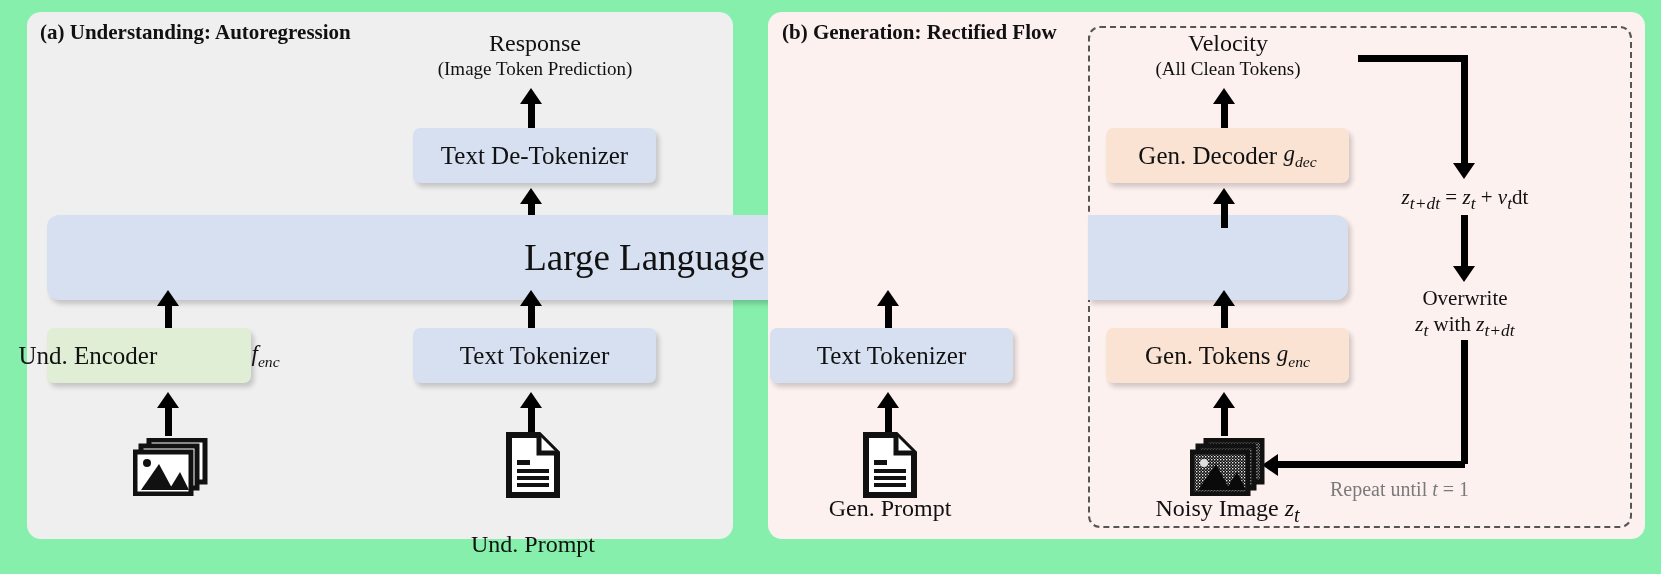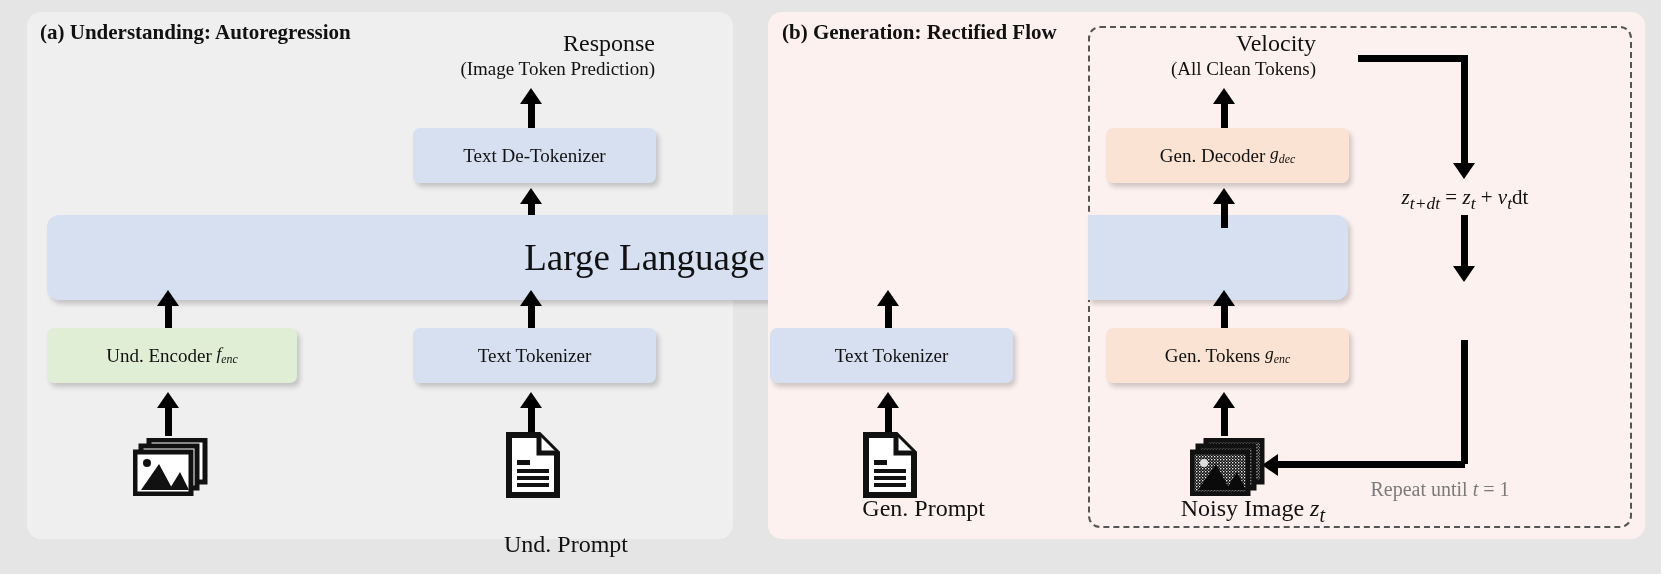--- a/index.html
+++ b/index.html
@@ -1,68 +1,68 @@
 <!DOCTYPE html>
 <html><head>
 <meta charset="utf-8">
 <style>
   html,body{margin:0;padding:0;background:#ffffff;}
   body{width:1661px;height:574px;font-family:"Liberation Serif","DejaVu Serif",serif;}
-  #stage{position:relative;width:1661px;height:574px;overflow:hidden;background:#e5e5e5;}
+  #stage{position:relative;width:1661px;height:574px;overflow:hidden;background:#86efac;}
 
   .panel{position:absolute;border-radius:14px;}
   #panel-a{left:27px;top:12px;width:706px;height:527px;background:#efefef;}
   #panel-b{left:768px;top:12px;width:877px;height:527px;background:#fdf1ef;}
 
   .panel-title{position:absolute;font-weight:bold;font-size:21px;color:#111;
     font-family:"Liberation Serif","DejaVu Serif",serif;white-space:nowrap;}
 
   .dashed-box{position:absolute;left:1088px;top:26px;width:544px;height:502px;
     border:2.5px dashed #555;border-radius:12px;box-sizing:border-box;}
 
   
   .box{position:absolute;border-radius:7px;display:flex;align-items:center;
     justify-content:center;box-sizing:border-box;
     box-shadow:3px 4px 5px rgba(0,0,0,0.18);
-    font-size:19px;color:#111;white-space:nowrap;
+    font-size:25px;color:#111;white-space:nowrap;
     font-family:"Liberation Serif","DejaVu Serif",serif;}
   .box.blue{background:#d6e0f0;}
   .box.green{background:#dfeed4;}
   .box.peach{background:#fae3d3;}
 
   #llm{left:47px;top:215px;width:1301px;height:85px;font-size:37px;border-radius:12px;}
   #text-detok{left:413px;top:128px;width:243px;height:55px;}
-  #und-enc{left:47px;top:328px;width:250px;height:55px;}
+  #und-enc{left:47px;top:328px;width:204px;height:55px;gap:44px;}
   #text-tok-a{left:413px;top:328px;width:243px;height:55px;}
   #text-tok-b{left:770px;top:328px;width:243px;height:55px;}
   #gen-dec{left:1106px;top:128px;width:243px;height:55px;}
   #gen-enc{left:1106px;top:328px;width:243px;height:55px;}
 
   .sub{font-style:italic;font-size:0.92em;}
   .sub sub{font-size:0.68em;font-style:italic;}
   .mathi{font-style:italic;}
 
   
-  .cap{position:absolute;text-align:right;font-size:24px;color:#111;
+  .cap{position:absolute;text-align:center;font-size:24px;color:#111;
     line-height:1.16;white-space:nowrap;
     font-family:"Liberation Serif","DejaVu Serif",serif;}
   .cap .small{font-size:19px;display:block;}
 
   #resp{left:415px;top:30px;width:240px;}
-  #vel{left:1076px;top:30px;width:240px;}
+  #vel{left:1108px;top:30px;width:240px;}
   #clean-lbl{left:75px;top:495px;width:190px;}
   #und-prompt-lbl{left:438px;top:495px;width:190px;margin-top:36px;}
   #gen-prompt-lbl{left:795px;top:495px;width:190px;}
   #noisy-lbl{left:1130px;top:495px;width:195px;}
 
   #eq1{position:absolute;left:1365px;top:185px;width:200px;text-align:center;
     font-size:21px;color:#111;white-space:nowrap;}
   #overwrite{position:absolute;left:1365px;top:286px;width:200px;text-align:center;
     font-size:21px;color:#111;line-height:1.22;}
-  #repeat{position:absolute;left:1330px;top:478px;width:220px;text-align:center;
+  #repeat{position:absolute;left:1330px;top:478px;width:220px;text-align:left;
     font-size:20px;color:#7a7a7a;white-space:nowrap;}
 
   
   .arr{position:absolute;background:#000;}
   .arr.v{width:7px;}
   .arr.h{height:7px;}
   .ahead-up{position:absolute;width:0;height:0;border-left:11px solid transparent;
     border-right:11px solid transparent;border-bottom:16px solid #000;}
   .ahead-down{position:absolute;width:0;height:0;border-left:11px solid transparent;
     border-right:11px solid transparent;border-top:16px solid #000;}
@@ -177,20 +177,24 @@
   <div class="arr v" style="left:1461px;top:55px;height:112px;"></div>
   <div class="ahead-down" style="left:1453px;top:163px;"></div>
 
   <div id="eq1">
     <span class="mathi">z</span><sub class="mathi">t+dt</sub><span> = </span><span class="mathi">z</span><sub class="mathi">t</sub><span> + </span><span class="mathi">v</span><sub class="mathi">t</sub><span>dt</span>
   </div>
 
   <div class="arr v" style="left:1461px;top:215px;height:55px;"></div>
   <div class="ahead-down" style="left:1453px;top:266px;"></div>
 
+  <div id="overwrite">
+    <div>Overwrite</div>
+    <div><span class="mathi">z</span><sub class="mathi">t</sub><span> with </span><span class="mathi">z</span><sub class="mathi">t+dt</sub></div>
+  </div>
 
   <div class="arr v" style="left:1461px;top:340px;height:124px;"></div>
   <div class="arr h" style="left:1275px;top:461px;width:190px;"></div>
   <div class="ahead-left" style="left:1262px;top:454px;"></div>
 
   <div id="repeat">
     <span>Repeat until </span><span class="mathi">t</span><span> = 1</span>
   </div>
 
   <div class="arr v" style="left:885px;top:300px;height:30px;"></div>

